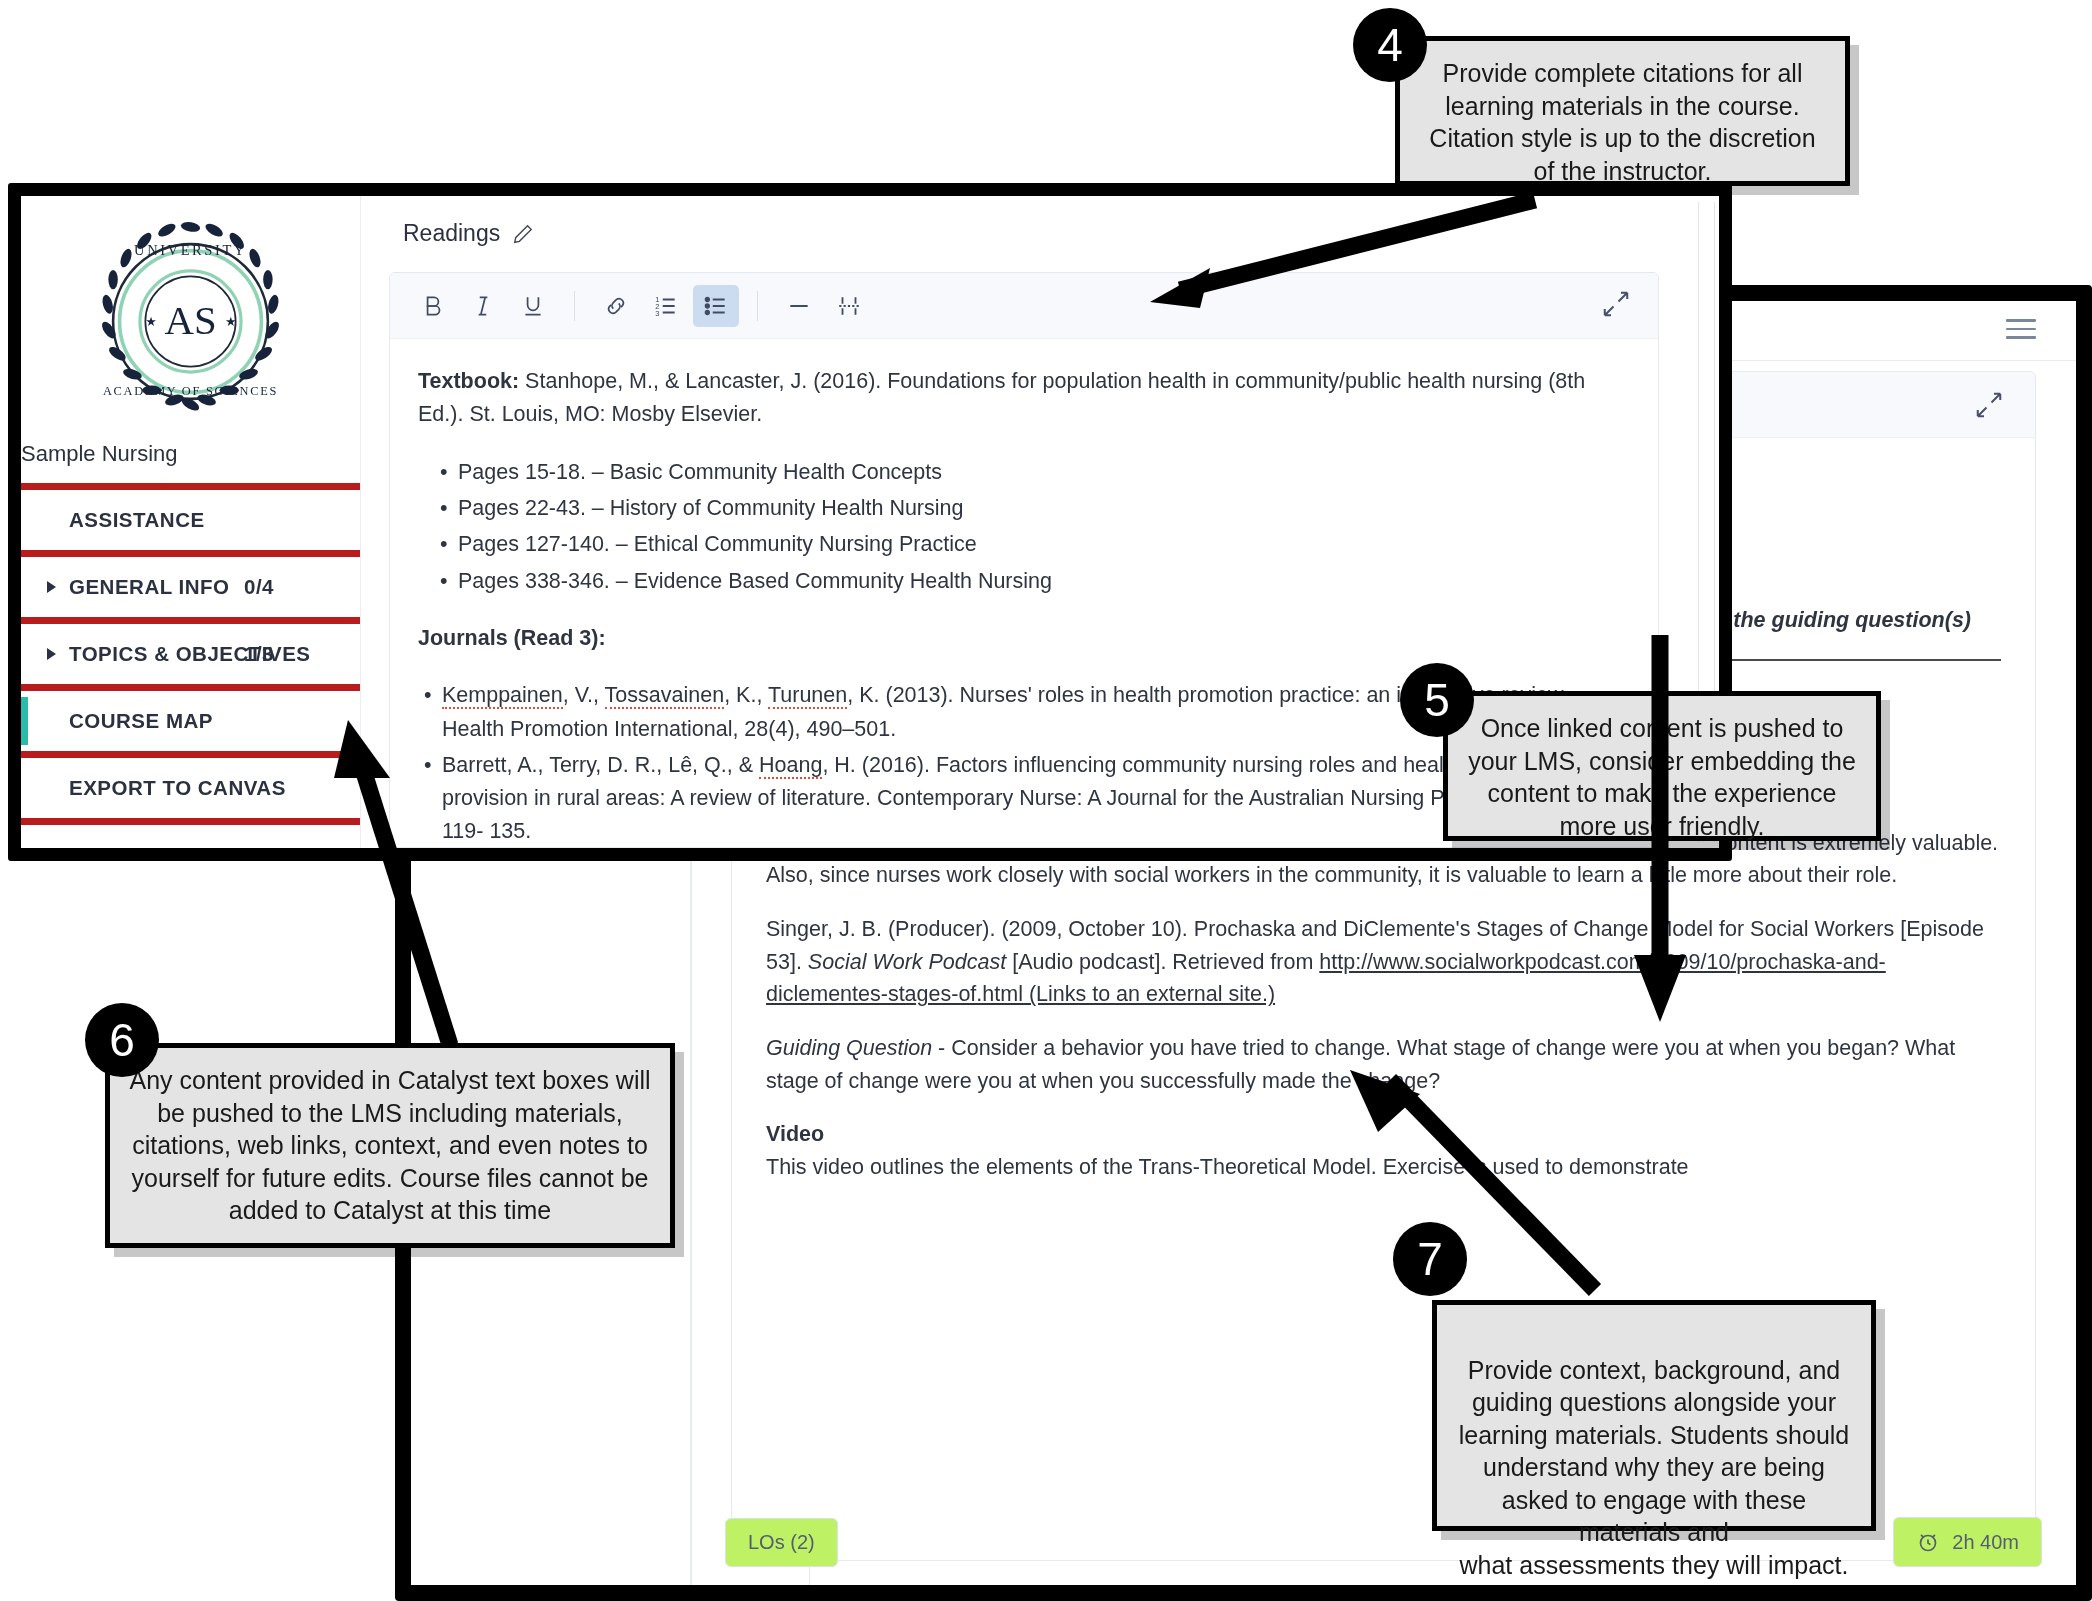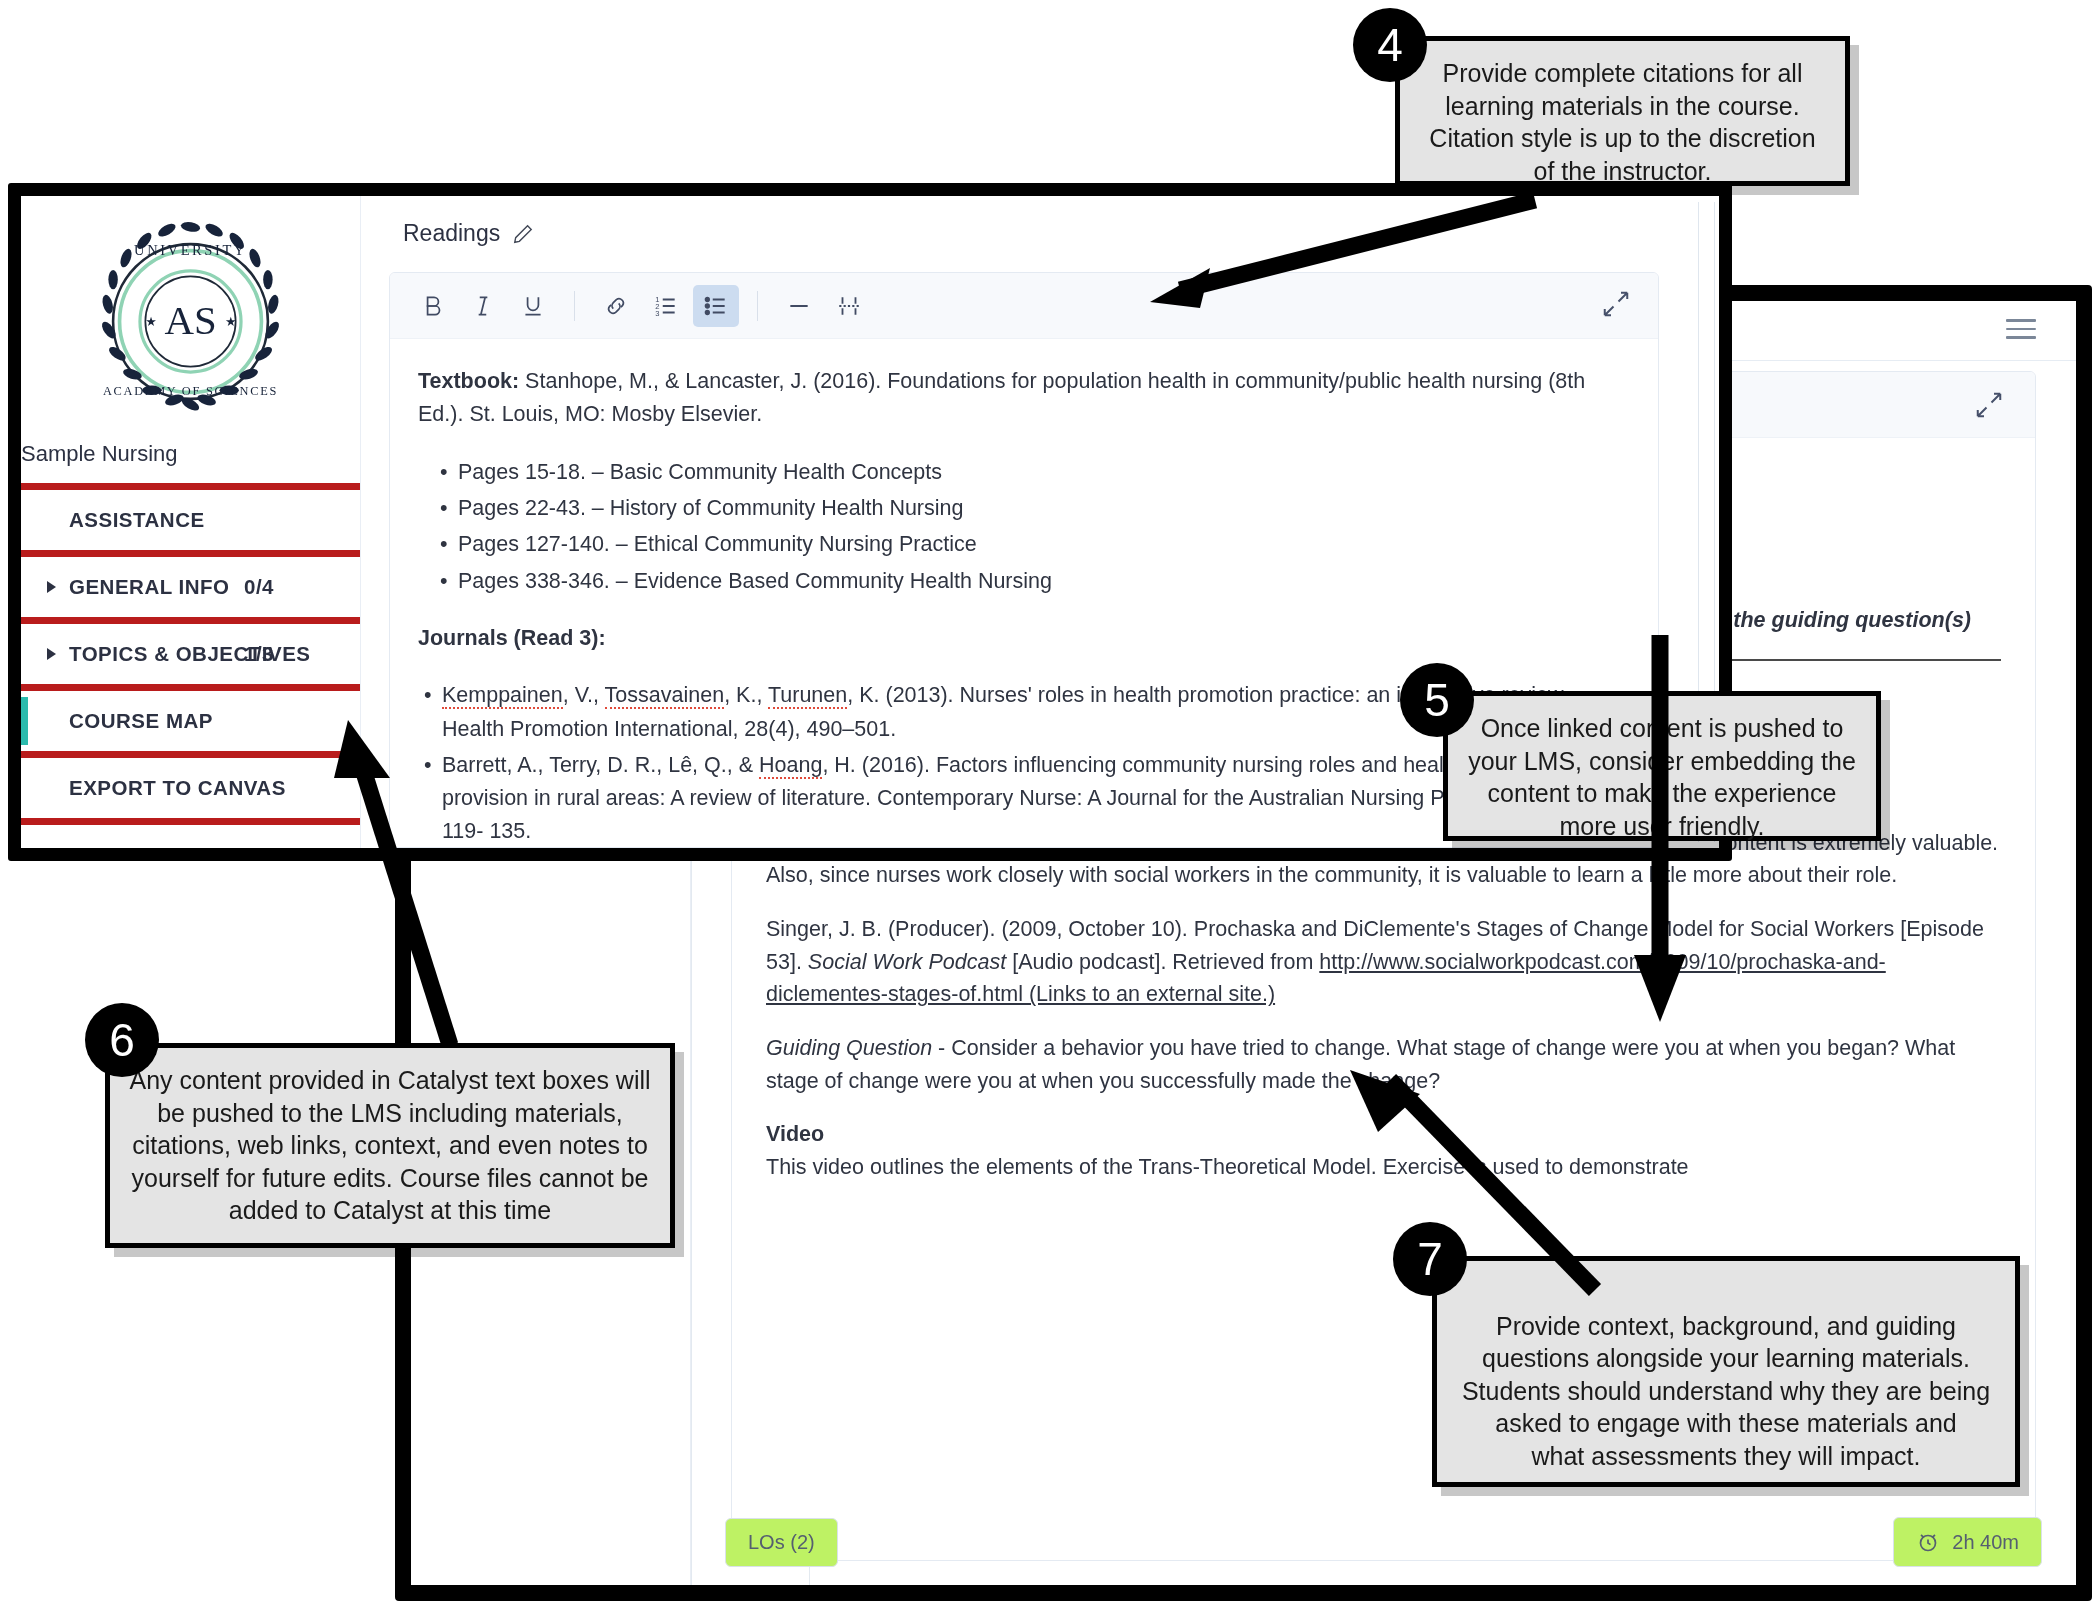--- a/index.html
+++ b/index.html
@@ -429,16 +429,16 @@
 <div class="badge" style="left:85px; top:1003px;">
   <span>6</span>
 </div>
 <div class="callout" style="left:105px; top:1043px; width:570px; height:205px;">
   <span>Any content provided in Catalyst text boxes will be pushed to the LMS including materials, citations, web links, context, and even notes to yourself for future edits. Course files cannot be added to Catalyst at this time</span>
 </div>
 
 <div class="badge" style="left:1393px; top:1222px;">
   <span>7</span>
 </div>
-<div class="callout" style="left:1432px; top:1256px; width:588px; height:231px; white-space:pre-line;">
+<div class="callout" style="left:1432px; top:1300px; width:444px; height:231px; white-space:pre-line;">
   <span>Provide context, background, and guiding questions alongside your learning materials. Students should understand why they are being asked to engage with these materials and
 what assessments they will impact.</span>
 </div>
 
 </body></html>

